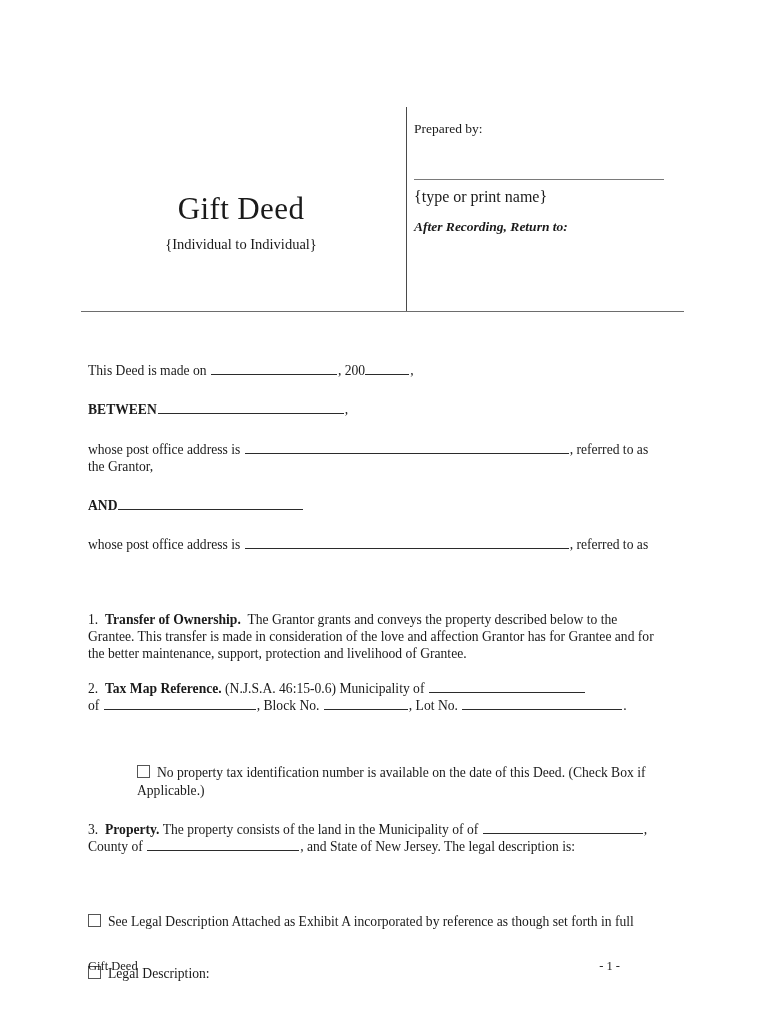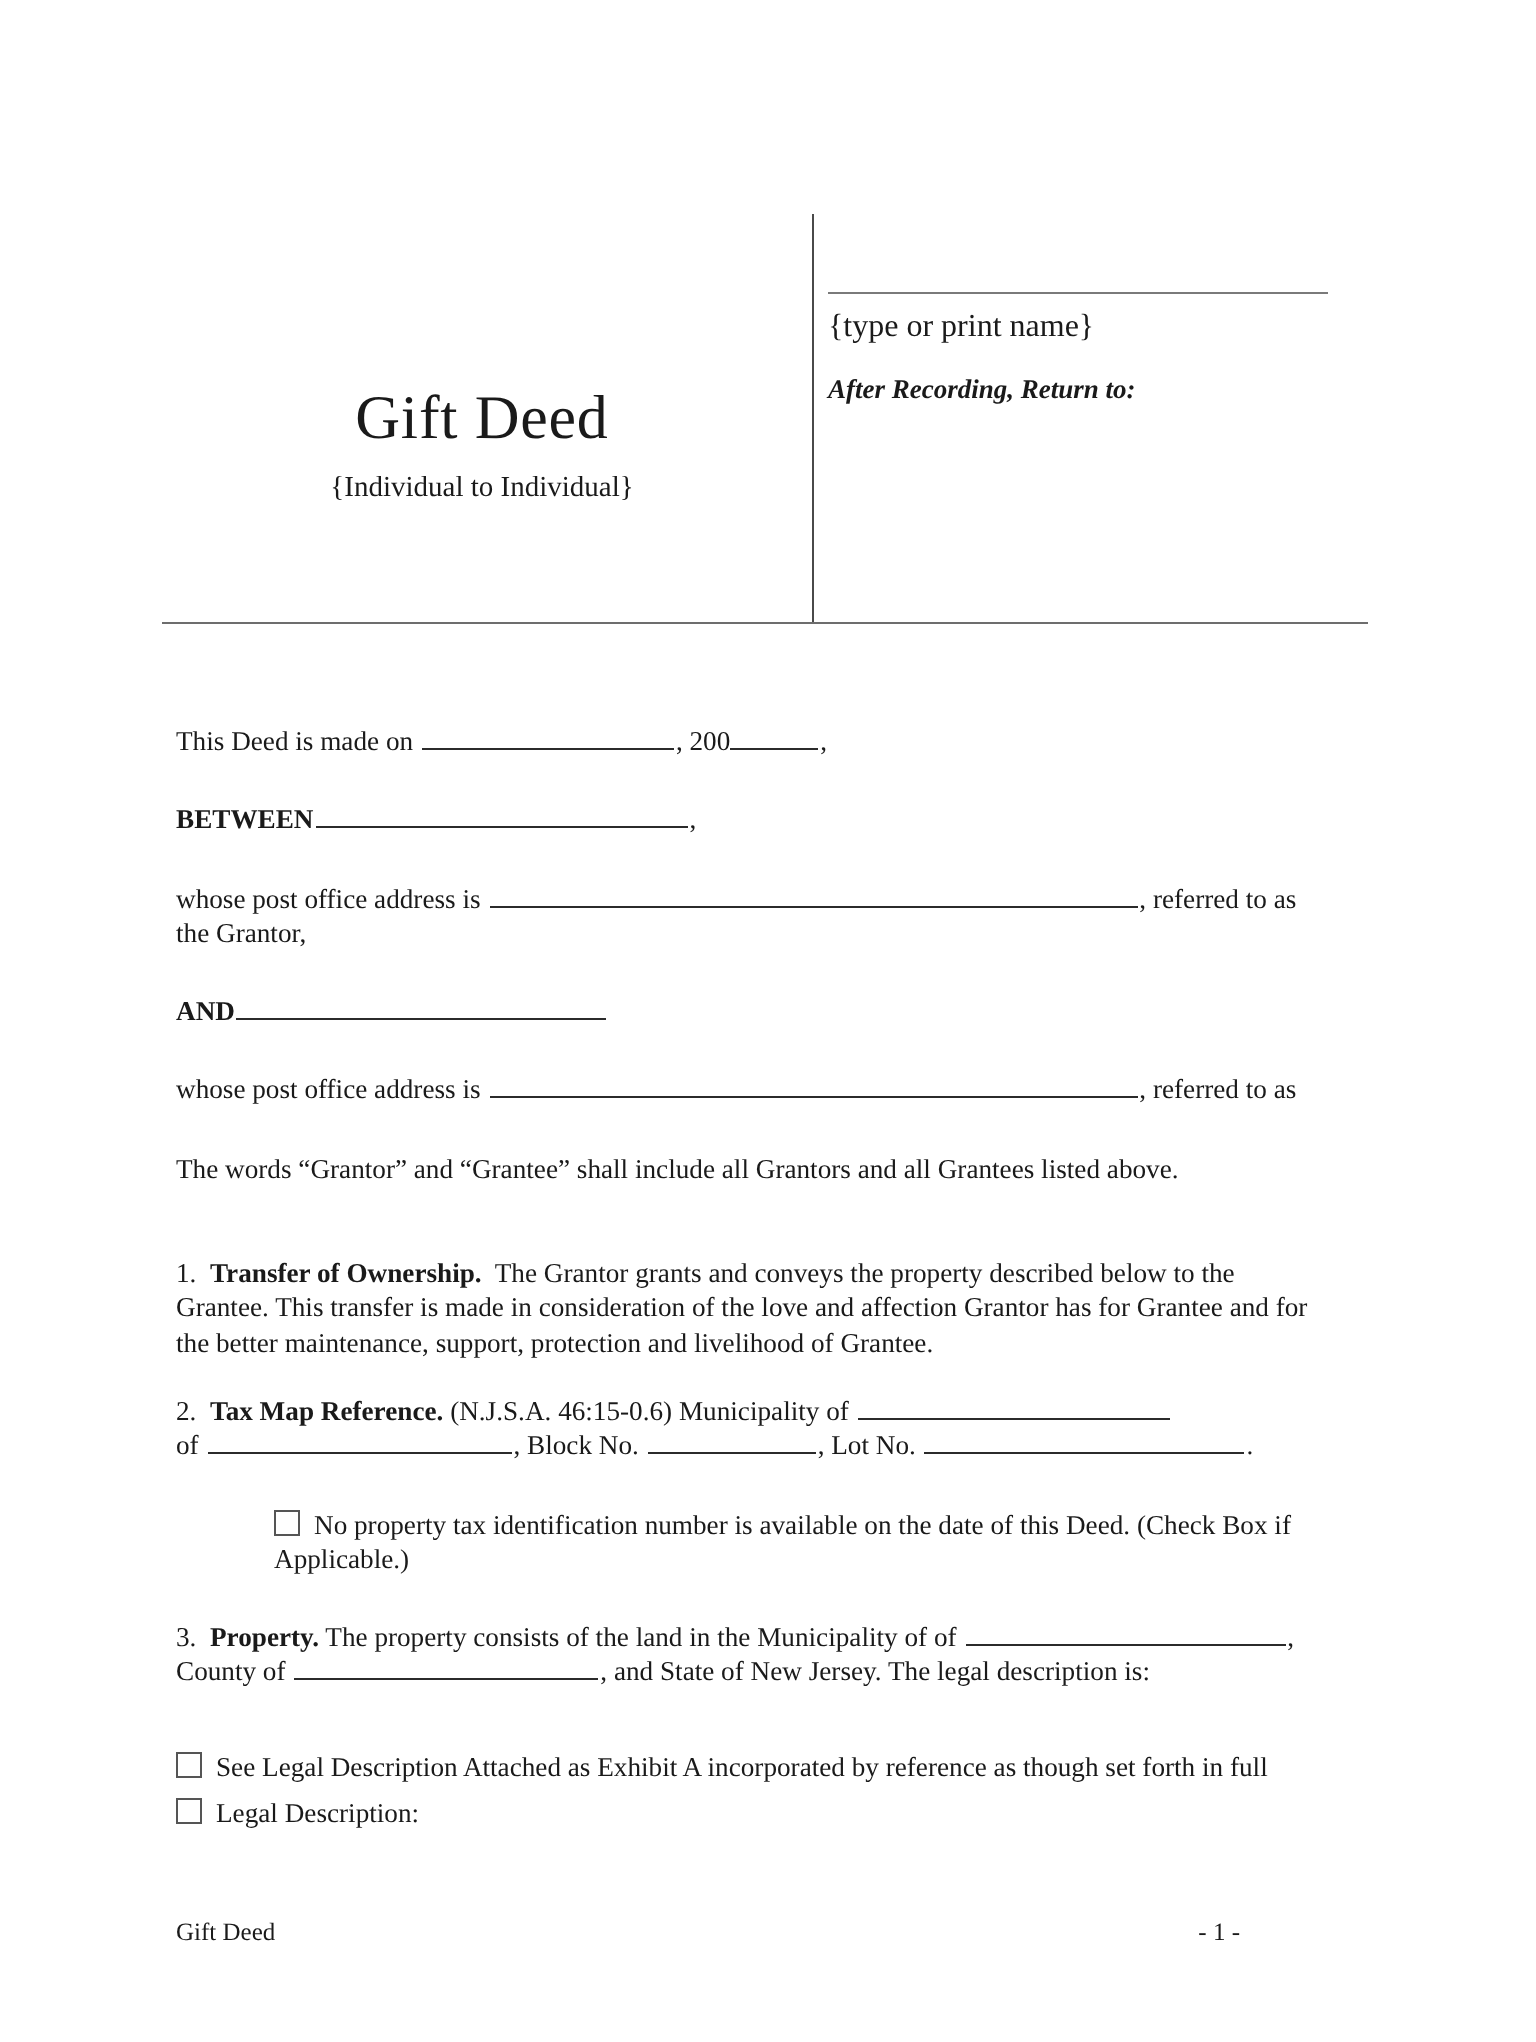--- a/index.html
+++ b/index.html
@@ -138,20 +138,21 @@
   .fill-of     { width: 152px; }
   .fill-block  { width: 84px; }
   .fill-lot    { width: 160px; }
   .fill-prop   { width: 160px; }
   .fill-county { width: 152px; }
 
   
   .cbrow {
     position: relative;
     display: block;
+    margin-top: 28px;
   }
   .cbrow.indent { padding-left: 49px; }
   .checkbox {
     display: inline-block;
     width: 11px;
     height: 11px;
     border: 1.6px solid #555555;
     background: #ffffff;
     vertical-align: -1px;
     margin-right: 7px;
@@ -184,20 +185,21 @@
 
     <div class="header-divider"></div>
     <div class="header-rule"></div>
 
     <div class="title-col">
       <h1 class="doc-title">Gift Deed</h1>
       <div class="doc-subtitle">{Individual to Individual}</div>
     </div>
 
     <div class="prep-col">
+      <div class="prep-label">Prepared by:</div>
       <div class="prep-line"></div>
       <div class="prep-typename">{type or print name}</div>
       <div class="prep-return">After Recording,  Return to:</div>
     </div>
 
   </div>
 
   <div class="body-area">
 
     <p class="para"><span>This Deed is made on </span><span class="fill fill-date"></span><span>, 200</span><span class="fill fill-year"></span><span>,</span></p>
@@ -214,21 +216,20 @@
     <div class="gap-md"></div>
 
     <p class="para"><b>AND</b><span class="fill fill-and"></span></p>
 
     <div class="gap-md"></div>
 
     <p class="para"><span>whose post office address is </span><span class="fill fill-addr"></span><span>, referred to as</span></p>
 
     <div class="gap-md"></div>
 
-    <p class="para">The words “Grantor” and “Grantee” shall include all Grantors and all Grantees listed above.</p>
 
     <div class="gap-xl"></div>
 
     <p class="para"><span>1.</span>&nbsp;&nbsp;<b>Transfer of Ownership.</b>&nbsp; <span>The Grantor grants and conveys the property described below to the Grantee. This transfer is made in consideration of the love and affection Grantor has for Grantee and for the better maintenance, support, protection and livelihood of Grantee.</span></p>
 
     <div class="gap-sm"></div>
 
     <p class="para"><span>2.</span>&nbsp;&nbsp;<b>Tax Map Reference.</b> <span>(N.J.S.A. 46:15-0.6) Municipality of </span><span class="fill fill-muni"></span><br><span>of </span><span class="fill fill-of"></span><span>, Block No. </span><span class="fill fill-block"></span><span>, Lot No. </span><span class="fill fill-lot"></span><span>.</span></p>
 
     <div class="gap-md"></div>

